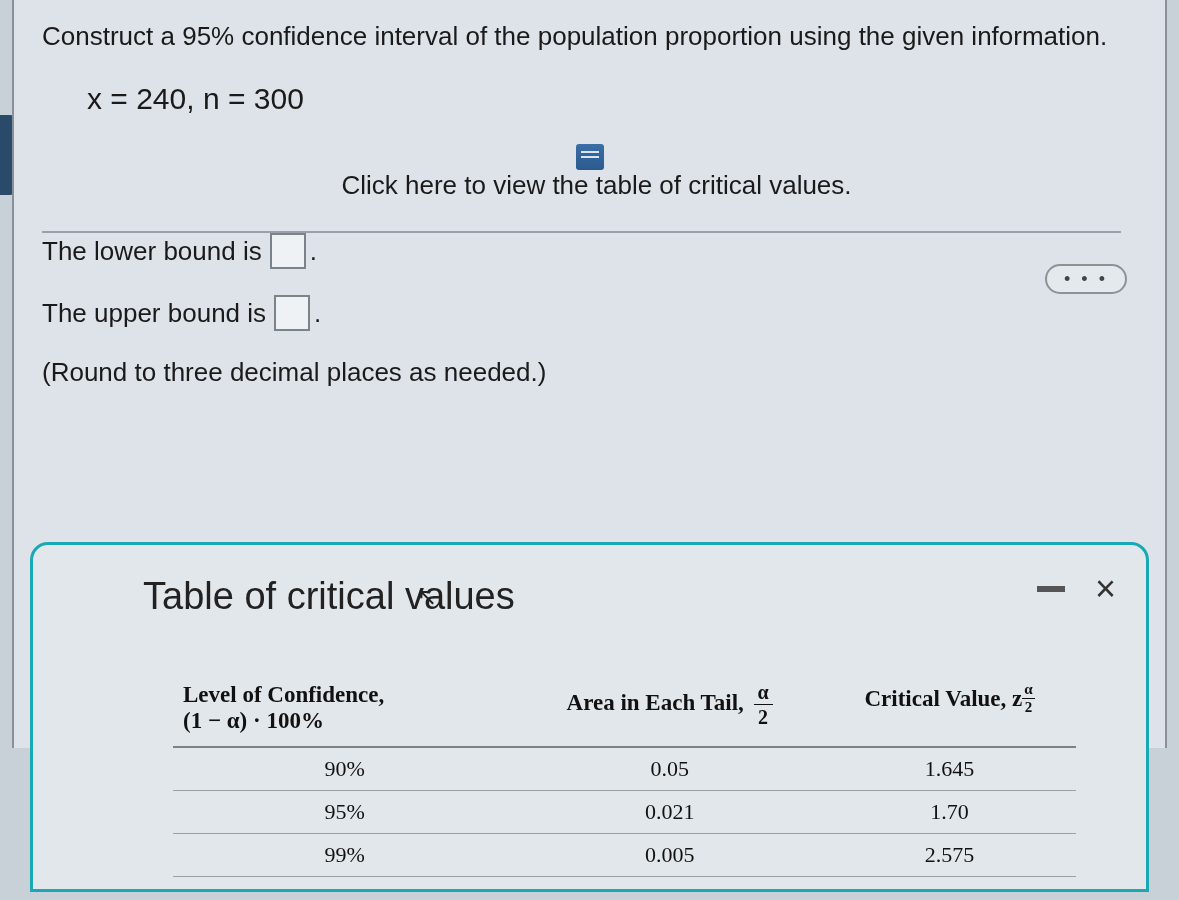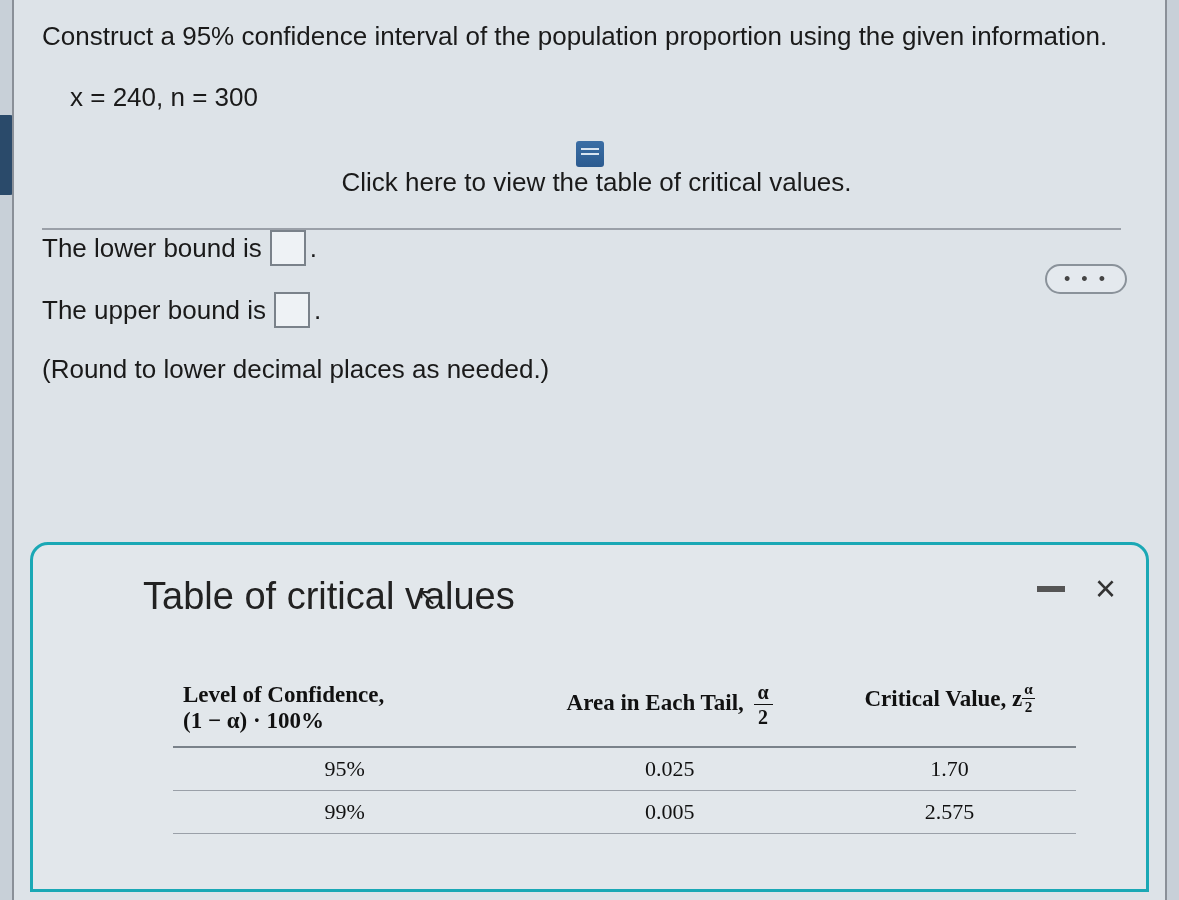--- a/index.html
+++ b/index.html
@@ -9,44 +9,44 @@
   width: 1179px;
   height: 900px;
   overflow: hidden;
   position: relative;
 }
 .main-panel {
   position: absolute;
   left: 12px;
   top: 0;
   width: 1155px;
-  height: 900px;
+  height: 748px;
   background: #dde3e8;
   border-left: 2px solid #8a9098;
   border-right: 2px solid #8a9098;
   padding: 18px 44px 0 28px;
 }
 .left-tab {
   position: absolute;
   left: 0;
   top: 115px;
   width: 14px;
   height: 80px;
   background: #2a4a6a;
   border-radius: 0 4px 4px 0;
 }
 .question-text {
   font-size: 26px;
   color: #1a1a1a;
   line-height: 1.4;
 }
 .given-values {
-  font-size: 26px;
-  color: #1a1a1a;
-  margin: 28px 0 28px 28px;
+  font-size: 30px;
+  color: #1a1a1a;
+  margin: 28px 0 28px 45px;
 }
 .link-row {
   display: flex;
   align-items: center;
   margin: 0 0 26px 30px;
   flex-direction: column;
 }
 .book-icon {
   width: 28px;
   height: 26px;
@@ -224,21 +224,21 @@
     <div class="answer-line">
       <span>The lower bound is </span>
       <span class="input-box"></span>
       <span>.</span>
     </div>
     <div class="answer-line">
       <span>The upper bound is </span>
       <span class="input-box"></span>
       <span>.</span>
     </div>
-    <div class="hint-text">(Round to lower decimal places as needed.)</div>
+    <div class="hint-text">(Round to three decimal places as needed.)</div>
   </div>
 
   <div class="popup">
     <div class="popup-controls">
       <div class="minimize-icon"></div>
       <div class="close-icon">×</div>
     </div>
     <div class="popup-title">
       <span>Table of critical values</span>
       <span class="cursor-glyph">↖</span>
@@ -259,22 +259,27 @@
                 <span class="den">2</span>
               </span>
             </th>
             <th class="right" style="width:28%;">
               <span>Critical Value, z</span><span class="sub-frac"><span class="num">α</span><span class="den">2</span></span>
             </th>
           </tr>
         </thead>
         <tbody>
           <tr>
+            <td>90%</td>
+            <td class="center">0.05</td>
+            <td class="right">1.645</td>
+          </tr>
+          <tr>
             <td>95%</td>
-            <td class="center">0.025</td>
+            <td class="center">0.021</td>
             <td class="right">1.70</td>
           </tr>
           <tr>
             <td>99%</td>
             <td class="center">0.005</td>
             <td class="right">2.575</td>
           </tr>
         </tbody>
       </table>
     </div>

